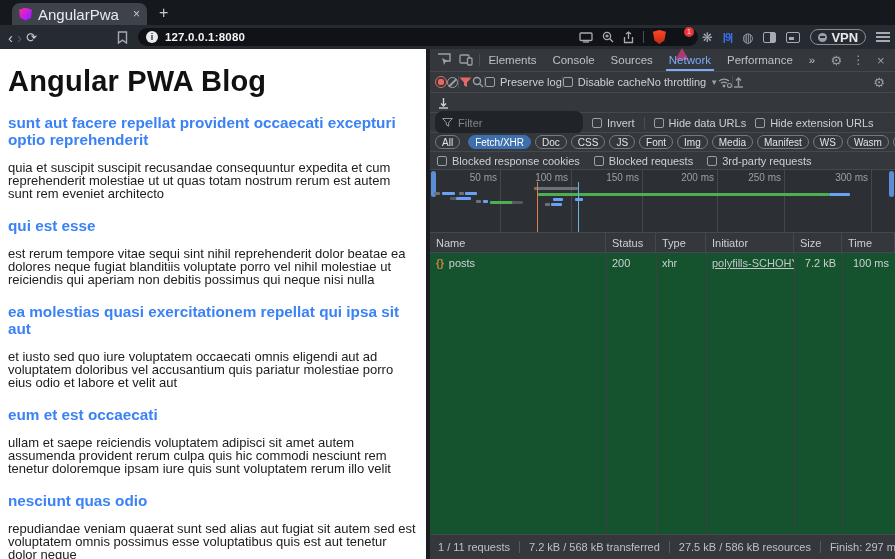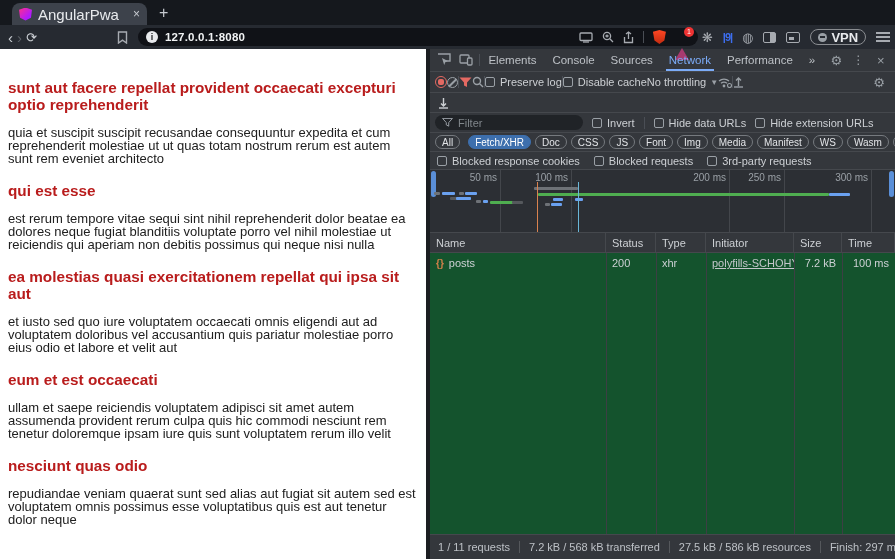--- a/index.html
+++ b/index.html
@@ -41,21 +41,21 @@
   .vpn-dot { width:9px; height:9px; border-radius:50%; background:#9aa0a6; position:relative; }
   .vpn-dot::after { content:""; position:absolute; left:2px; top:3.5px; width:5px; height:2px; background:#262a31; }
   .vpn-text { color:#e8eaed; font-size:13px; font-weight:bold; }
   .hamburger { width:14px; display:flex; flex-direction:column; gap:2.5px; }
   .hamburger span { height:1.5px; background:#a7abb1; }
 
   
   .content { flex:1; display:flex; min-height:0; }
   .page { width:430px; background:#fff; color:#1f1f1f; padding:14px 8px 0 8px; overflow:hidden; border-right:4px solid #1b1d21; }
   .page h1 { font-size:29px; font-weight:700; color:#111; margin:2px 0 12px; letter-spacing:.2px; }
-  .page h3 { font-size:15.3px; font-weight:700; color:#b91c1c; margin:17px 0 12px; line-height:1.1; }
+  .page h3 { font-size:15.3px; font-weight:700; color:#3b82f6; margin:17px 0 12px; line-height:1.1; }
   .page p { font-size:13px; line-height:13.4px; color:#202020; margin:0; }
 
   
   .devtools { flex:1; background:#14532d; display:flex; flex-direction:column; color:#cdd0d4; font-size:11px; min-width:0; }
   .dt-row { display:flex; align-items:center; border-bottom:1px solid #45484d; background:#34373c; flex:0 0 auto; }
   .dt-tabs { height:23px; padding:0 4px; gap:2px; }
   .ticon { width:22px; height:18px; display:flex; align-items:center; justify-content:center; color:#9aa0a6; }
   .dt-tab { padding:0 7px; height:100%; display:flex; align-items:center; color:#bdc1c6; font-size:11.5px; position:relative; white-space:nowrap; }
   .dt-tab.active { color:#7cacf8; }
   .dt-tab.active::after { content:""; position:absolute; left:4px; right:4px; bottom:0; height:2px; background:#7cacf8; }
@@ -64,21 +64,21 @@
   .rec { width:12px; height:12px; border:1.7px solid #e46962; border-radius:50%; position:relative; }
   .rec::after { content:""; position:absolute; inset:2px; background:#e46962; border-radius:2px; }
   .clear-ic { width:11px; height:11px; border:1.5px solid #9aa0a6; border-radius:50%; position:relative; }
   .clear-ic::after { content:""; position:absolute; left:-1px; top:4px; width:11px; height:1.5px; background:#9aa0a6; transform:rotate(-45deg); }
   .chk { display:flex; align-items:center; gap:5px; white-space:nowrap; color:#cdd0d4; }
   .chk .box { width:10px; height:10px; border:1.3px solid #9aa0a6; border-radius:2px; background:transparent; }
   .throttle { display:flex; align-items:center; gap:4px; white-space:nowrap; }
   .caret { font-size:8px; color:#9aa0a6; }
   .dt-toolbar2 { height:20px; padding:0 8px; }
   .dt-filterrow { height:20px; padding:0 5px; gap:9px; background:#34373c; }
-  .filter-pill { width:148px; height:15px; border-radius:8px; background:#202327; display:flex; align-items:center; gap:5px; padding:0 7px; }
+  .filter-pill { width:148px; height:23px; border-radius:8px; background:#202327; display:flex; align-items:center; gap:5px; padding:0 7px; }
   .filter-pill .ph { color:#80868b; font-size:11px; }
   .dt-pillrow { height:19px; padding:0 5px; gap:4px; background:#34373c; }
   .pill { border:1px solid #767a7f; border-radius:8px; padding:0.5px 6px; font-size:10px; color:#e2e4e7; white-space:nowrap; }
   .pill.sel { background:#3d6fad; border-color:#3d6fad; color:#fff; }
   .dt-checkrow { height:18px; padding:0 7px; gap:14px; background:#34373c; }
 
   
   .overview { height:63px; position:relative; background:#2c2f34; border-bottom:1px solid #45484d; overflow:hidden; flex:0 0 auto; }
   .ov-col { position:absolute; top:0; bottom:0; border-right:1px solid #43464b; }
   .ov-label { position:absolute; top:2px; right:3px; font-size:10px; color:#9aa0a6; }
@@ -173,20 +173,21 @@
           <span></span>
           <span></span>
           <span></span>
         </span>
     </div>
   </div>
 
   <div class="content">
 
     <div class="page">
+      <h1>Angular PWA Blog</h1>
       <h3>sunt aut facere repellat provident occaecati excepturi optio reprehenderit</h3>
       <p>quia et suscipit suscipit recusandae consequuntur expedita et cum reprehenderit molestiae ut ut quas totam nostrum rerum est autem sunt rem eveniet architecto</p>
       <h3>qui est esse</h3>
       <p>est rerum tempore vitae sequi sint nihil reprehenderit dolor beatae ea dolores neque fugiat blanditiis voluptate porro vel nihil molestiae ut reiciendis qui aperiam non debitis possimus qui neque nisi nulla</p>
       <h3>ea molestias quasi exercitationem repellat qui ipsa sit aut</h3>
       <p>et iusto sed quo iure voluptatem occaecati omnis eligendi aut ad voluptatem doloribus vel accusantium quis pariatur molestiae porro eius odio et labore et velit aut</p>
       <h3>eum et est occaecati</h3>
       <p>ullam et saepe reiciendis voluptatem adipisci sit amet autem assumenda provident rerum culpa quis hic commodi nesciunt rem tenetur doloremque ipsam iure quis sunt voluptatem rerum illo velit</p>
       <h3>nesciunt quas odio</h3>
       <p>repudiandae veniam quaerat sunt sed alias aut fugiat sit autem sed est voluptatem omnis possimus esse voluptatibus quis est aut tenetur dolor neque</p>
@@ -332,21 +333,24 @@
 
       <div class="overview" id="overview">
         <div class="ov-handle" style="left:1px"></div>
         <div class="ov-handle" style="right:1px"></div>
       <div class="ov-col" style="left: 0px; width: 71px;">
             <span class="ov-label">50 ms</span>
           </div>
           <div class="ov-col" style="left: 0px; width: 142px;">
             <span class="ov-label">100 ms</span>
           </div>
-          <div class="ov-col" style="left: 16px; width: 284px;">
+          <div class="ov-col" style="left: 0px; width: 213px;">
+            <span class="ov-label">150 ms</span>
+          </div>
+          <div class="ov-col" style="left: 4px; width: 284px;">
             <span class="ov-label">200 ms</span>
           </div>
           <div class="ov-col" style="left: 0px; width: 355px;">
             <span class="ov-label">250 ms</span>
           </div>
           <div class="ov-col" style="left: 16px; width: 426px;">
             <span class="ov-label">300 ms</span>
           </div>
           <div class="ov-bar" style="left: 0.8%; top: 22px; width: 1.3%; background: rgb(110, 114, 119);"></div>
           <div class="ov-bar" style="left: 2.6%; top: 22px; width: 2.8%; background: rgb(106, 161, 240);"></div>

